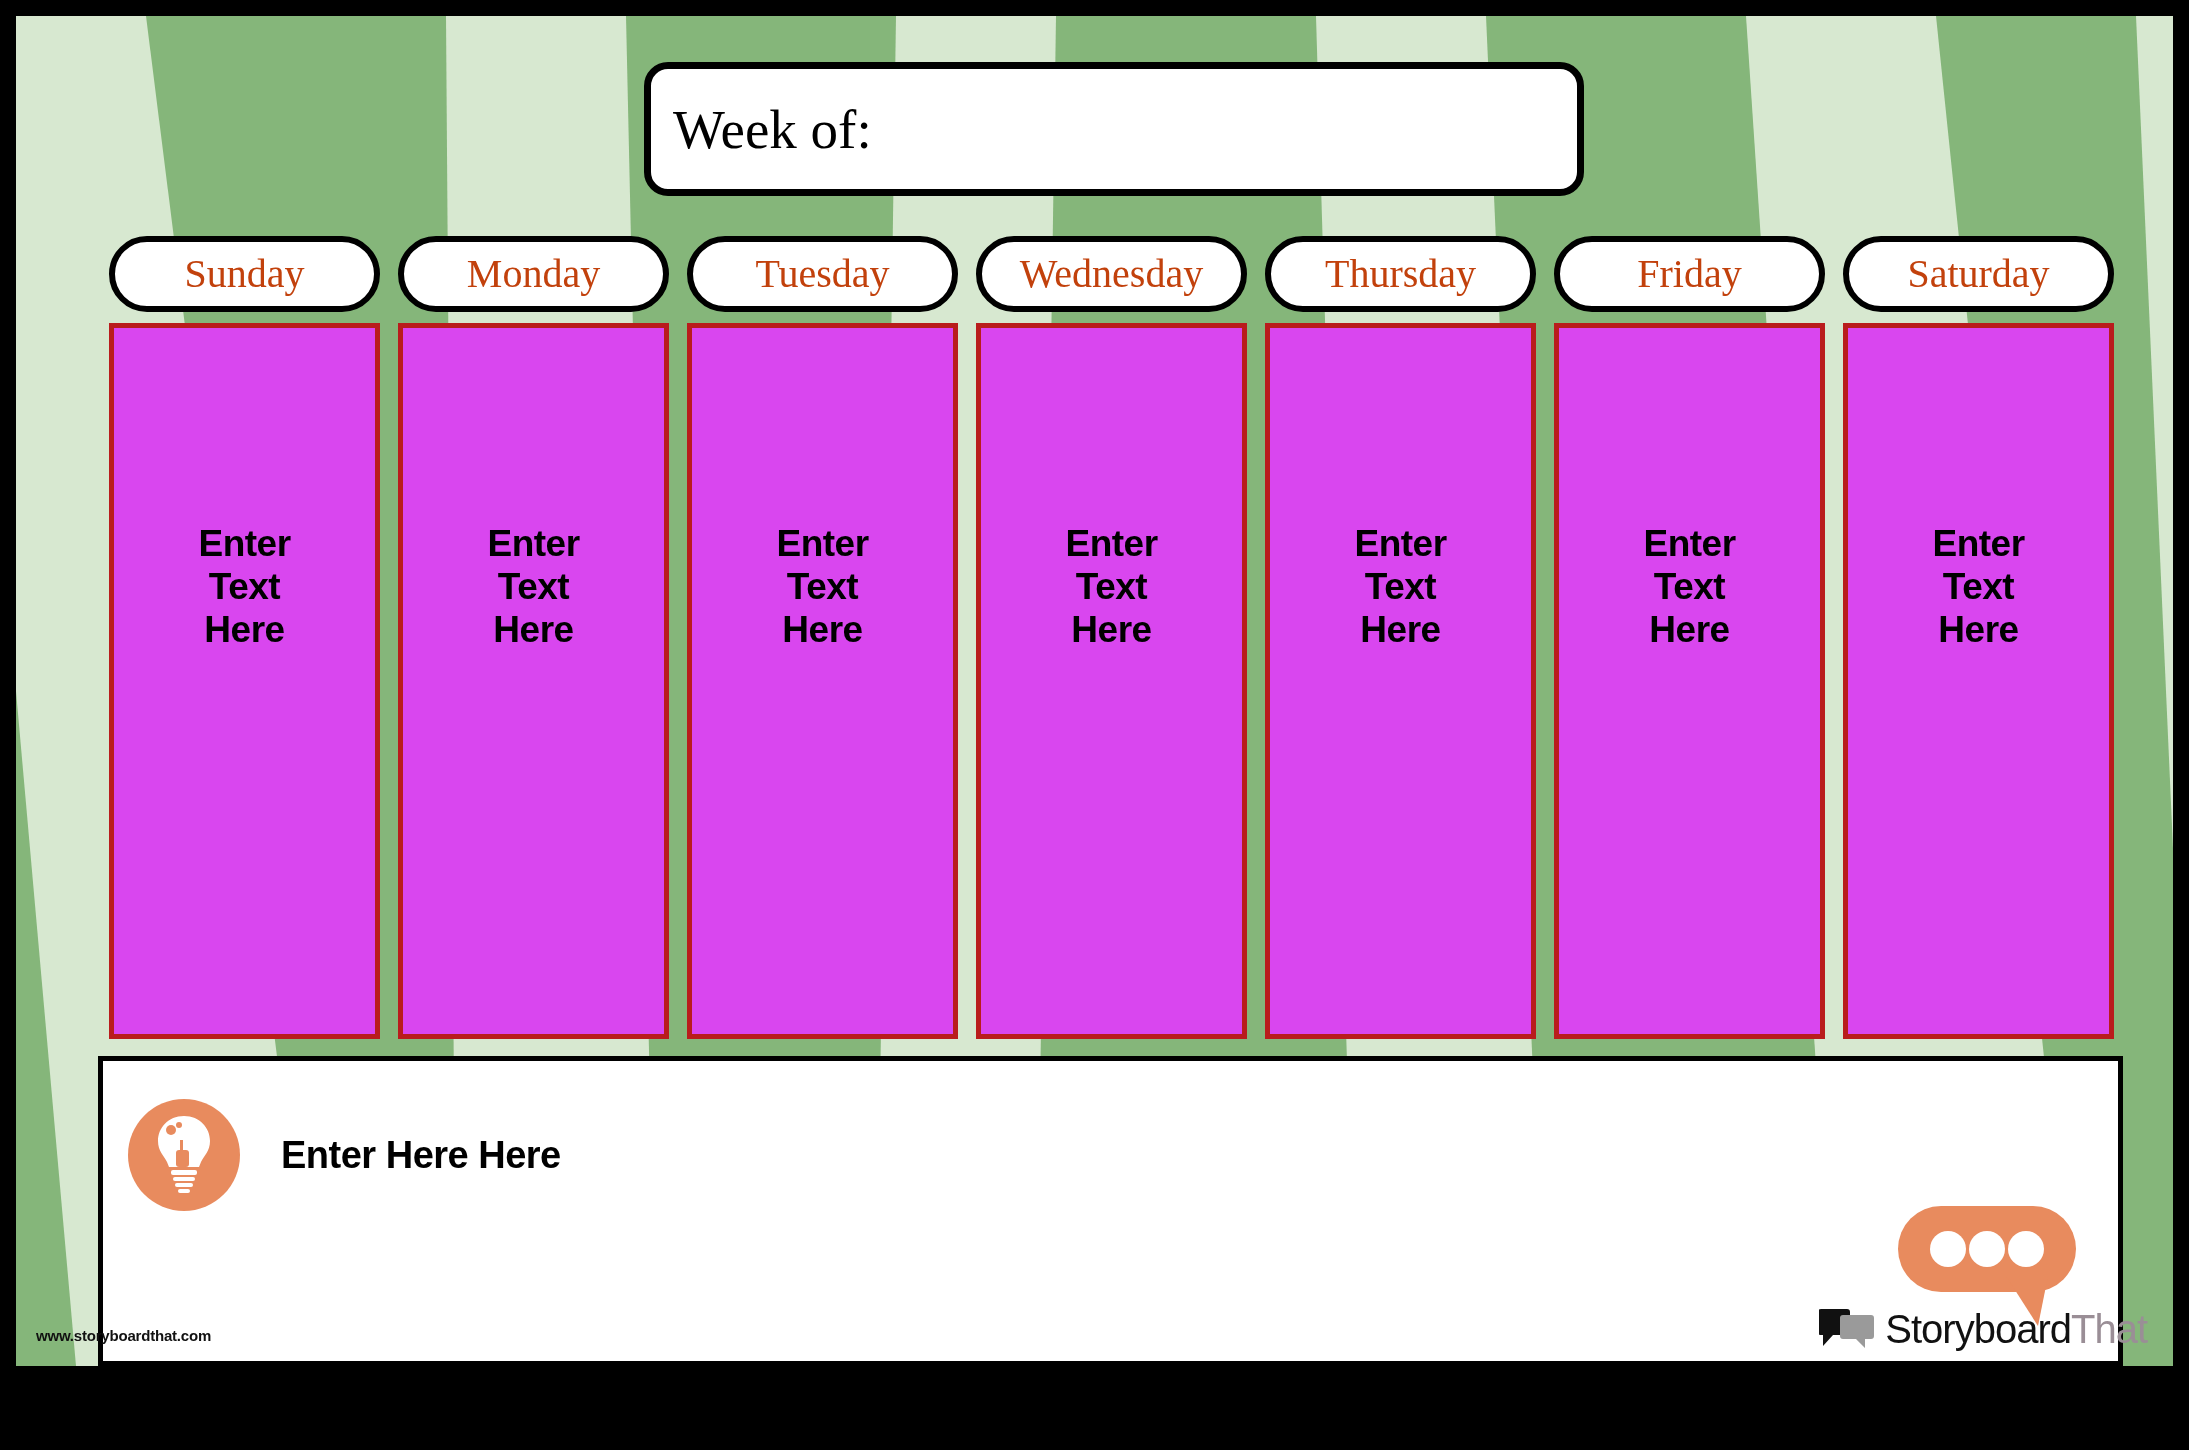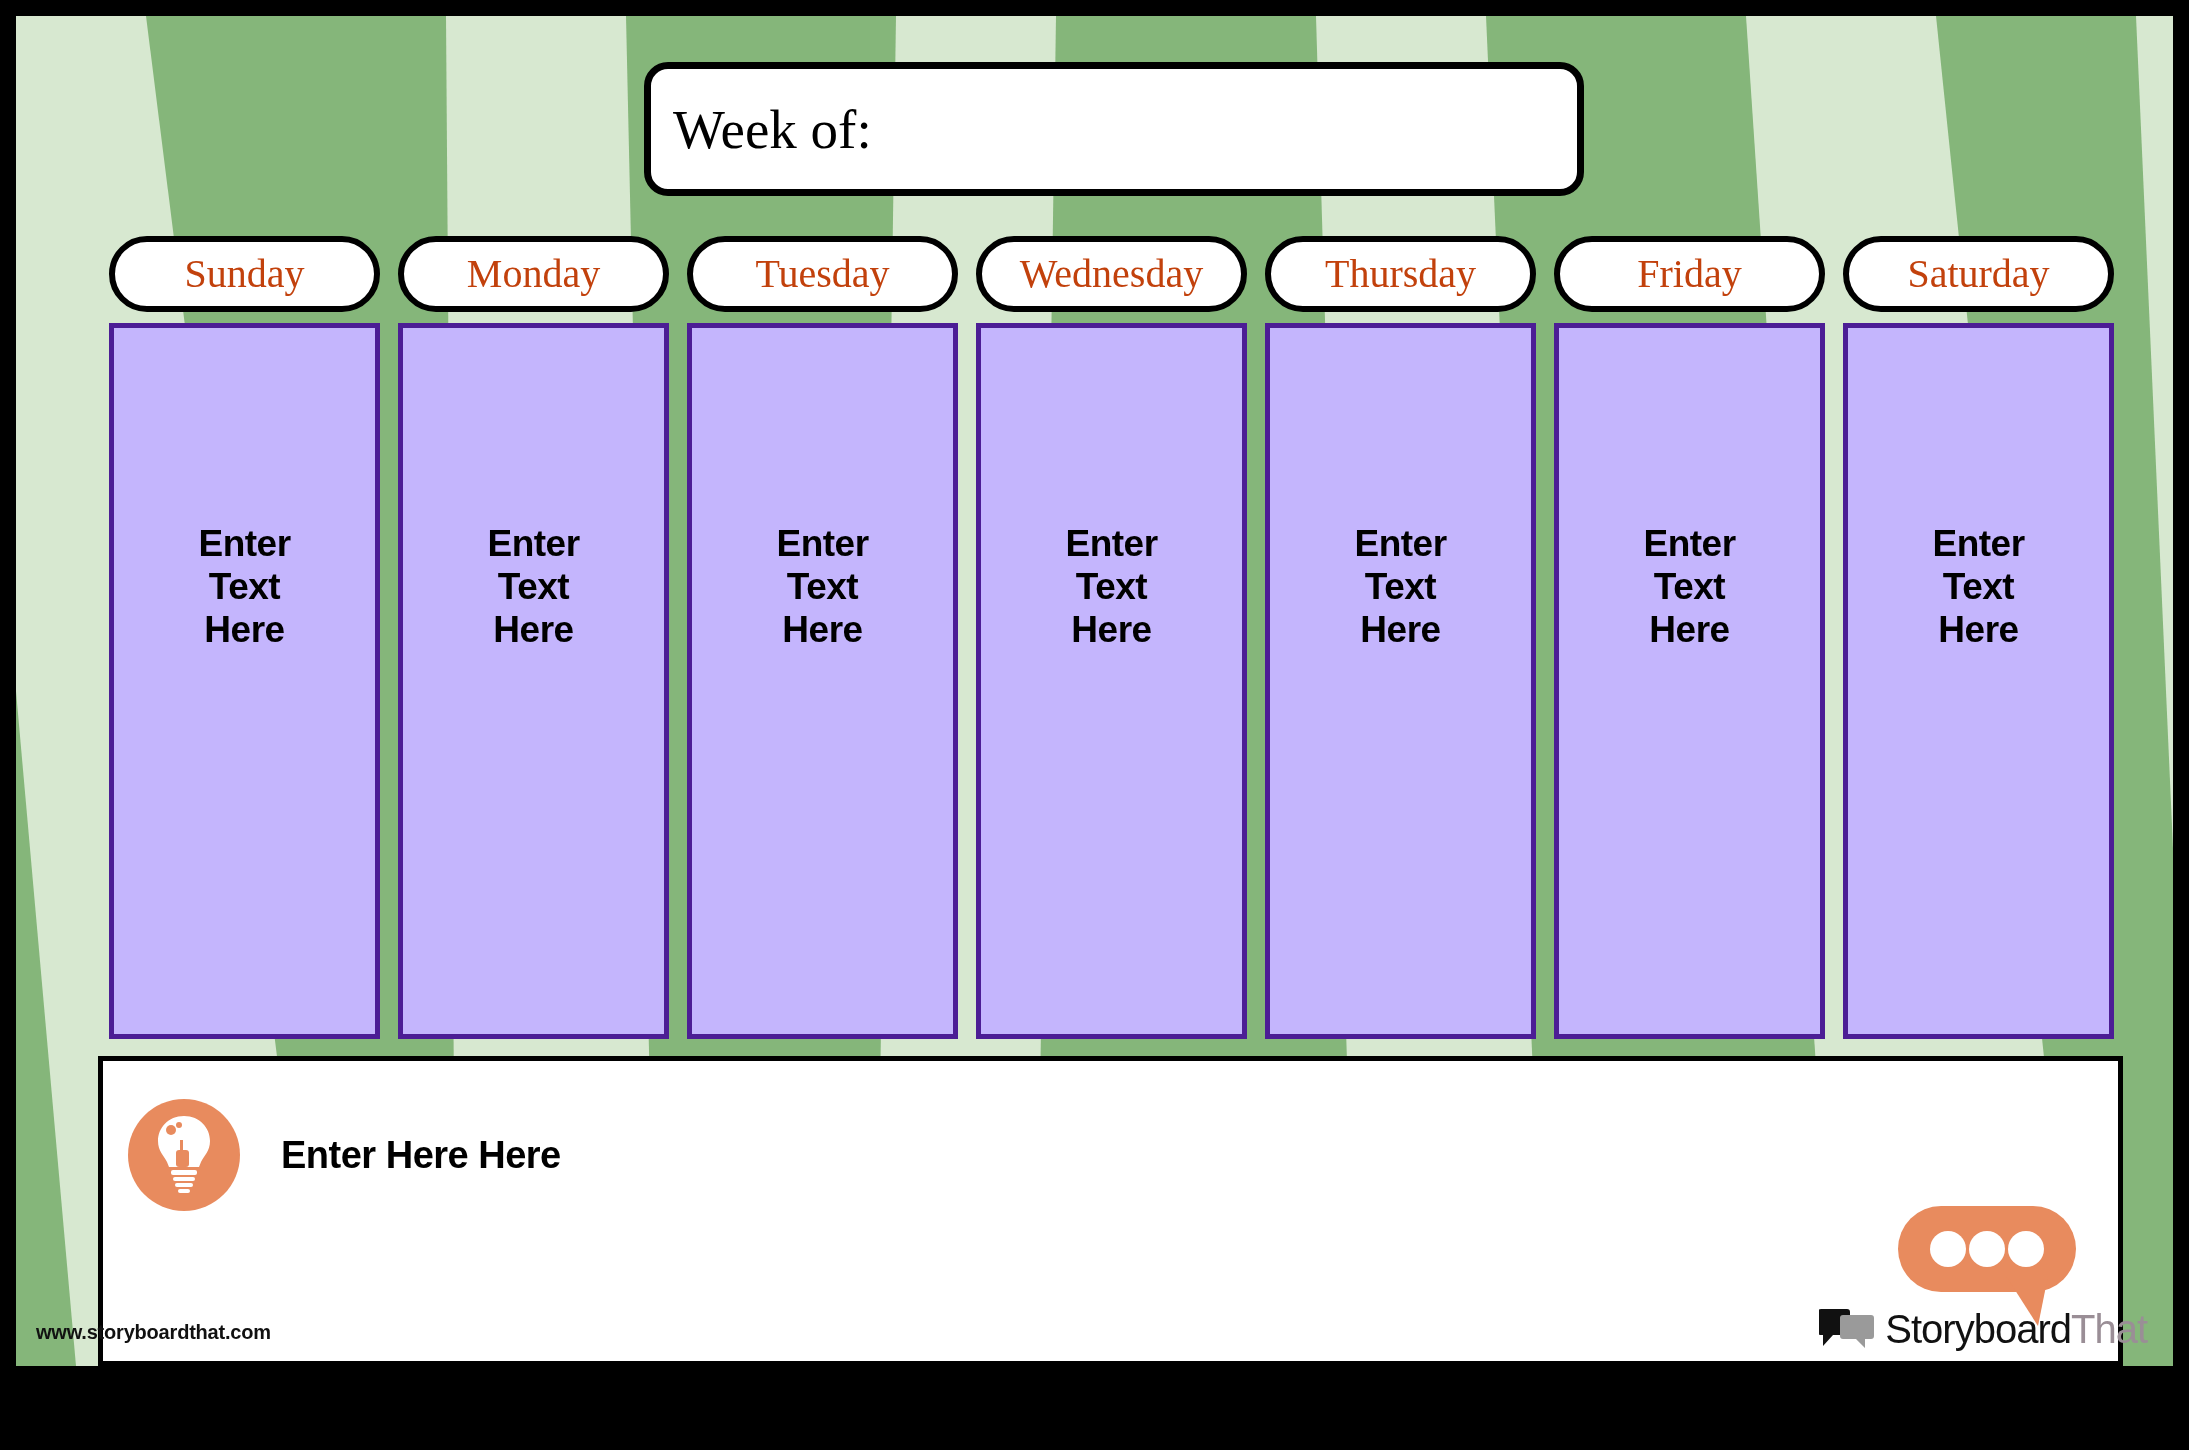--- a/index.html
+++ b/index.html
@@ -90,22 +90,22 @@
     position: absolute;
     left: 93px;
     top: 307px;
     width: 2005px;
     height: 716px;
     display: flex;
     gap: 18px;
   }
   .day-col {
     flex: 1 1 0;
-    background: #c4b5fd;
-    border: 5px solid #4c1d95;
+    background: #d946ef;
+    border: 5px solid #b91c1c;
     display: flex;
     flex-direction: column;
     align-items: center;
     padding-top: 195px;
   }
   .day-col-text {
     font-family: "Liberation Sans Narrow", "Liberation Sans", sans-serif;
     font-weight: bold;
     font-size: 37px;
     line-height: 1.16;
@@ -158,21 +158,21 @@
     height: 120px;
   }
 
   
   #watermark {
     position: absolute;
     left: 20px;
     bottom: 22px;
     font-family: "Liberation Sans Narrow", "Liberation Sans", sans-serif;
     font-weight: bold;
-    font-size: 20px;
+    font-size: 15px;
     color: #111111;
     letter-spacing: -0.2px;
   }
 
   #brand-logo {
     position: absolute;
     right: 26px;
     bottom: 14px;
     display: flex;
     align-items: center;

